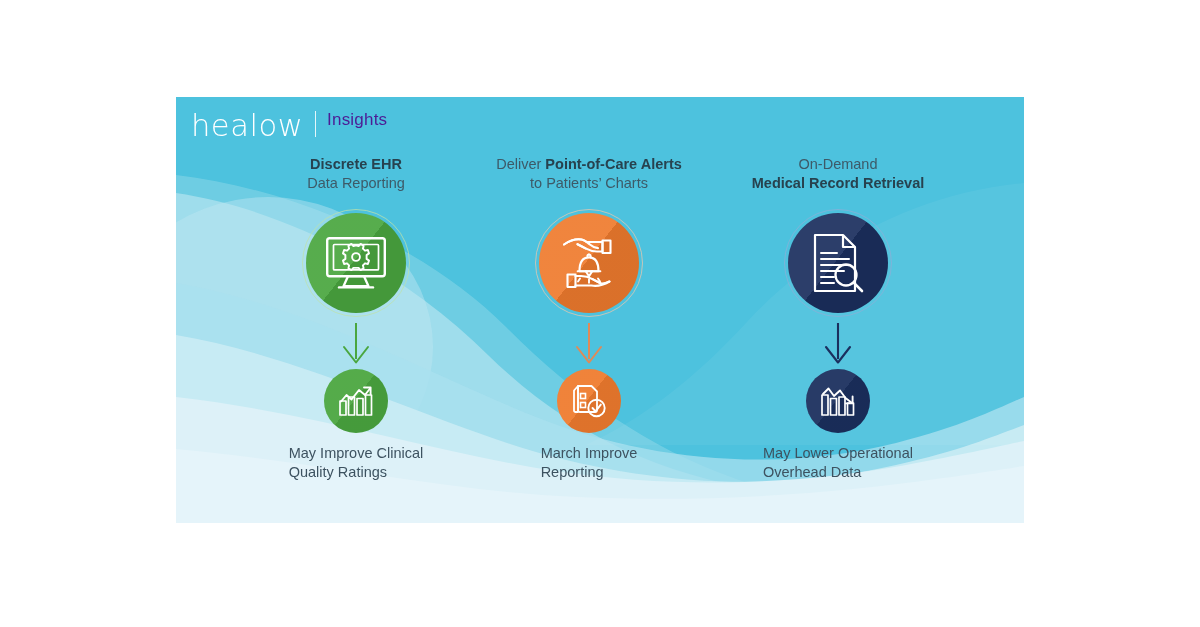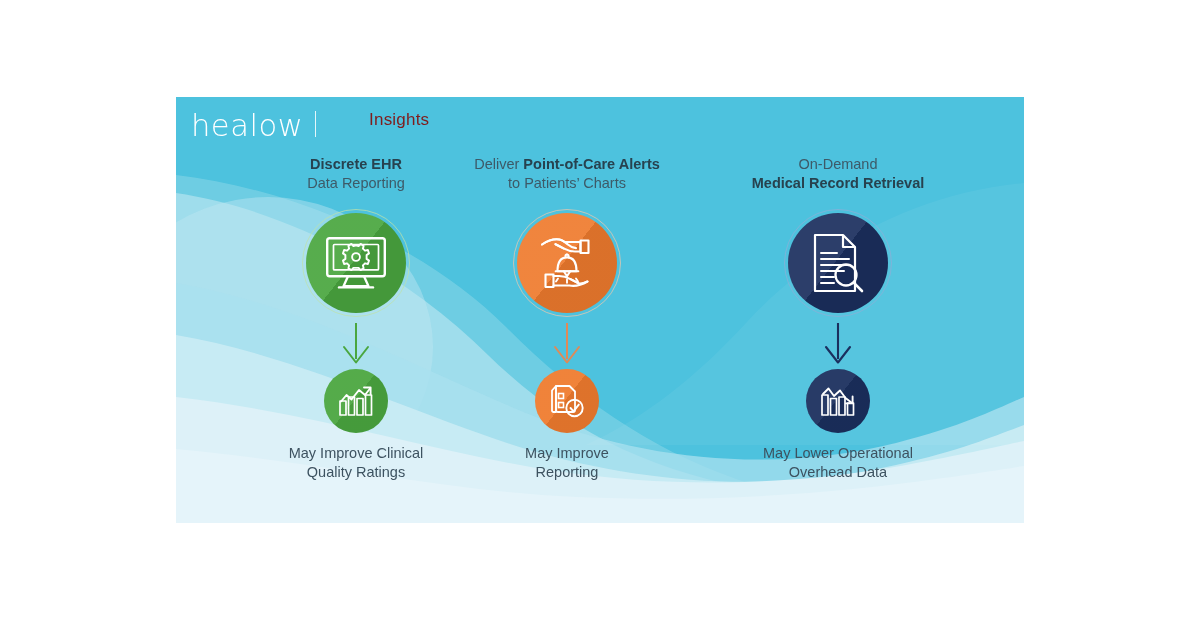--- a/index.html
+++ b/index.html
@@ -53,44 +53,43 @@
   #brand-divider {
     width: 1px;
     height: 26px;
     background: rgba(255,255,255,0.85);
     margin: 0 11px 0 13px;
   }
   #brand-insights {
     font-family: "Liberation Sans", sans-serif;
     font-size: 17px;
     font-weight: 400;
-    color: #7f1d1d;
+    color: #4c1d95;
     line-height: 1;
     letter-spacing: 0.2px;
-    margin-left: 42px;
   }
 
   
   #columns {
     position: absolute;
     left: 0;
     top: 0;
     width: 848px;
     height: 346px;
   }
   .column {
     position: absolute;
     top: 58px;
     width: 270px;
     display: flex;
     flex-direction: column;
     align-items: center;
   }
   #column-0 { left: 45px; }
-  #column-1 { left: 256px; }
+  #column-1 { left: 278px; }
   #column-2 { left: 527px; }
 
   .col-heading {
     text-align: center;
     line-height: 1.28;
     color: #2e4756;
     font-size: 14.5px;
     font-family: "Liberation Sans", sans-serif;
     min-height: 40px;
   }
@@ -161,21 +160,20 @@
     width: 100%; height: 100%;
     background: linear-gradient(128deg, rgba(255,255,255,0.06) 0%, rgba(255,255,255,0.06) 48%, rgba(0,0,0,0.07) 48%, rgba(0,0,0,0.07) 100%);
   }
   .small-circle svg { position: relative; z-index: 2; }
   #small-green  { background: #4aa63f; }
   #small-orange { background: #ef7b2e; }
   #small-navy   { background: #1b2f5e; }
 
   .col-caption {
     margin-top: 11px;
-    text-align: center;
     line-height: 1.30;
     color: #3d5260;
     font-size: 14.5px;
     font-weight: 400;
     font-family: "Liberation Sans", sans-serif;
   }
   .col-caption .line { display: block; white-space: nowrap; }
 </style>
 </head>
 <body>
@@ -307,21 +305,21 @@
           <path d="M8,4 L21.5,4 L27,9.5 L27,28 C27,29.1 26.1,30 25,30 L10,30 C8.9,30 8,29.1 8,28 Z" fill="none" stroke="#ffffff" stroke-width="1.8" stroke-linejoin="round"></path>
           <path d="M4,8.5 L8,4 L8,30 L5.5,30 C4.7,30 4,29.3 4,28.5 Z" fill="none" stroke="#ffffff" stroke-width="1.8" stroke-linejoin="round"></path>
           <rect x="10.5" y="11.5" width="5" height="5" fill="none" stroke="#ffffff" stroke-width="1.6"></rect>
           <rect x="10.5" y="20.5" width="5" height="5" fill="none" stroke="#ffffff" stroke-width="1.6"></rect>
           <circle cx="26.5" cy="26" r="8.2" fill="none" stroke="#ffffff" stroke-width="1.9"></circle>
           <polyline points="22.5,26 25.5,29.3 30.8,22.6" fill="none" stroke="#ffffff" stroke-width="1.9" stroke-linecap="round" stroke-linejoin="round"></polyline>
         </svg>
       </div>
 
       <div class="col-caption">
-        <span class="line">May Improve</span>
+        <span class="line">March Improve</span>
         <span class="line">Reporting</span>
       </div>
     </div>
 
     <div class="column" id="column-2">
       <div class="col-heading">
         <span class="line"><span class="hl-light">On-Demand</span></span>
         <span class="line"><span class="hl-bold">Medical Record Retrieval</span></span>
       </div>
 

